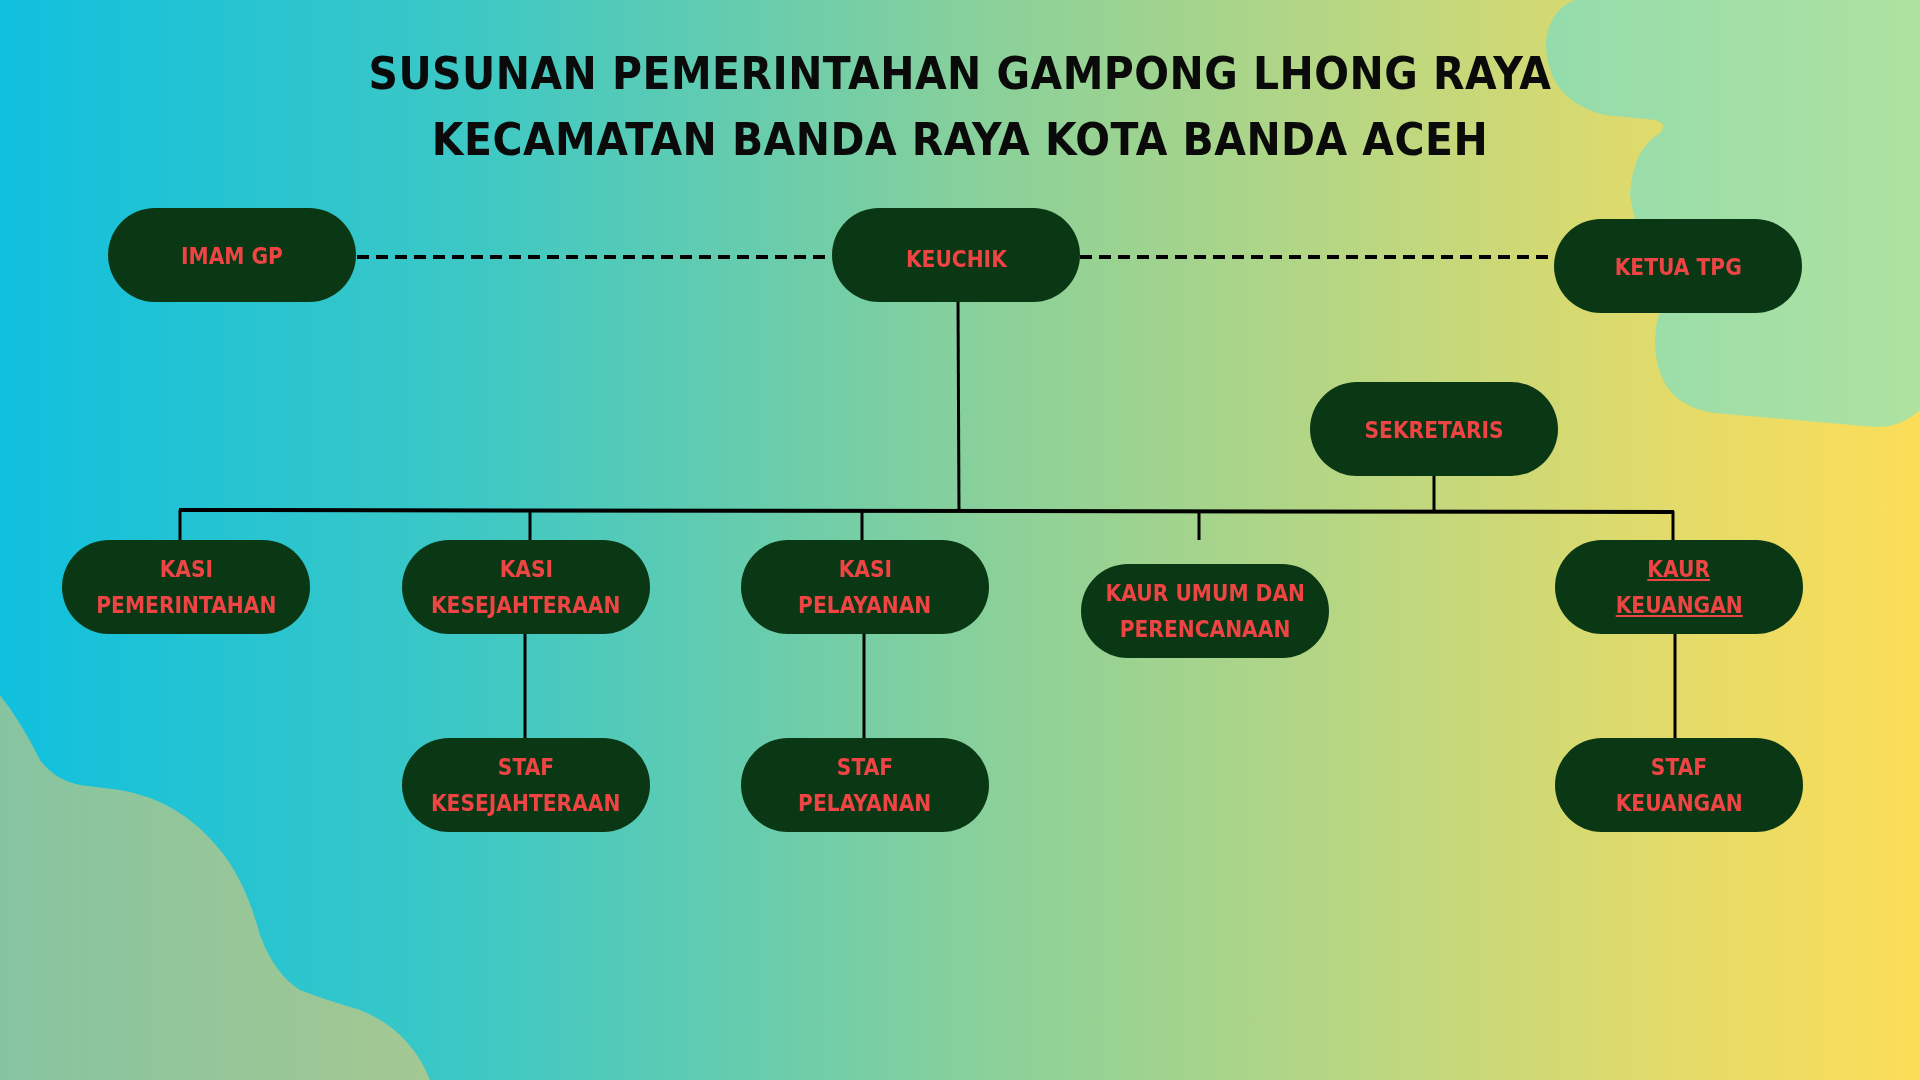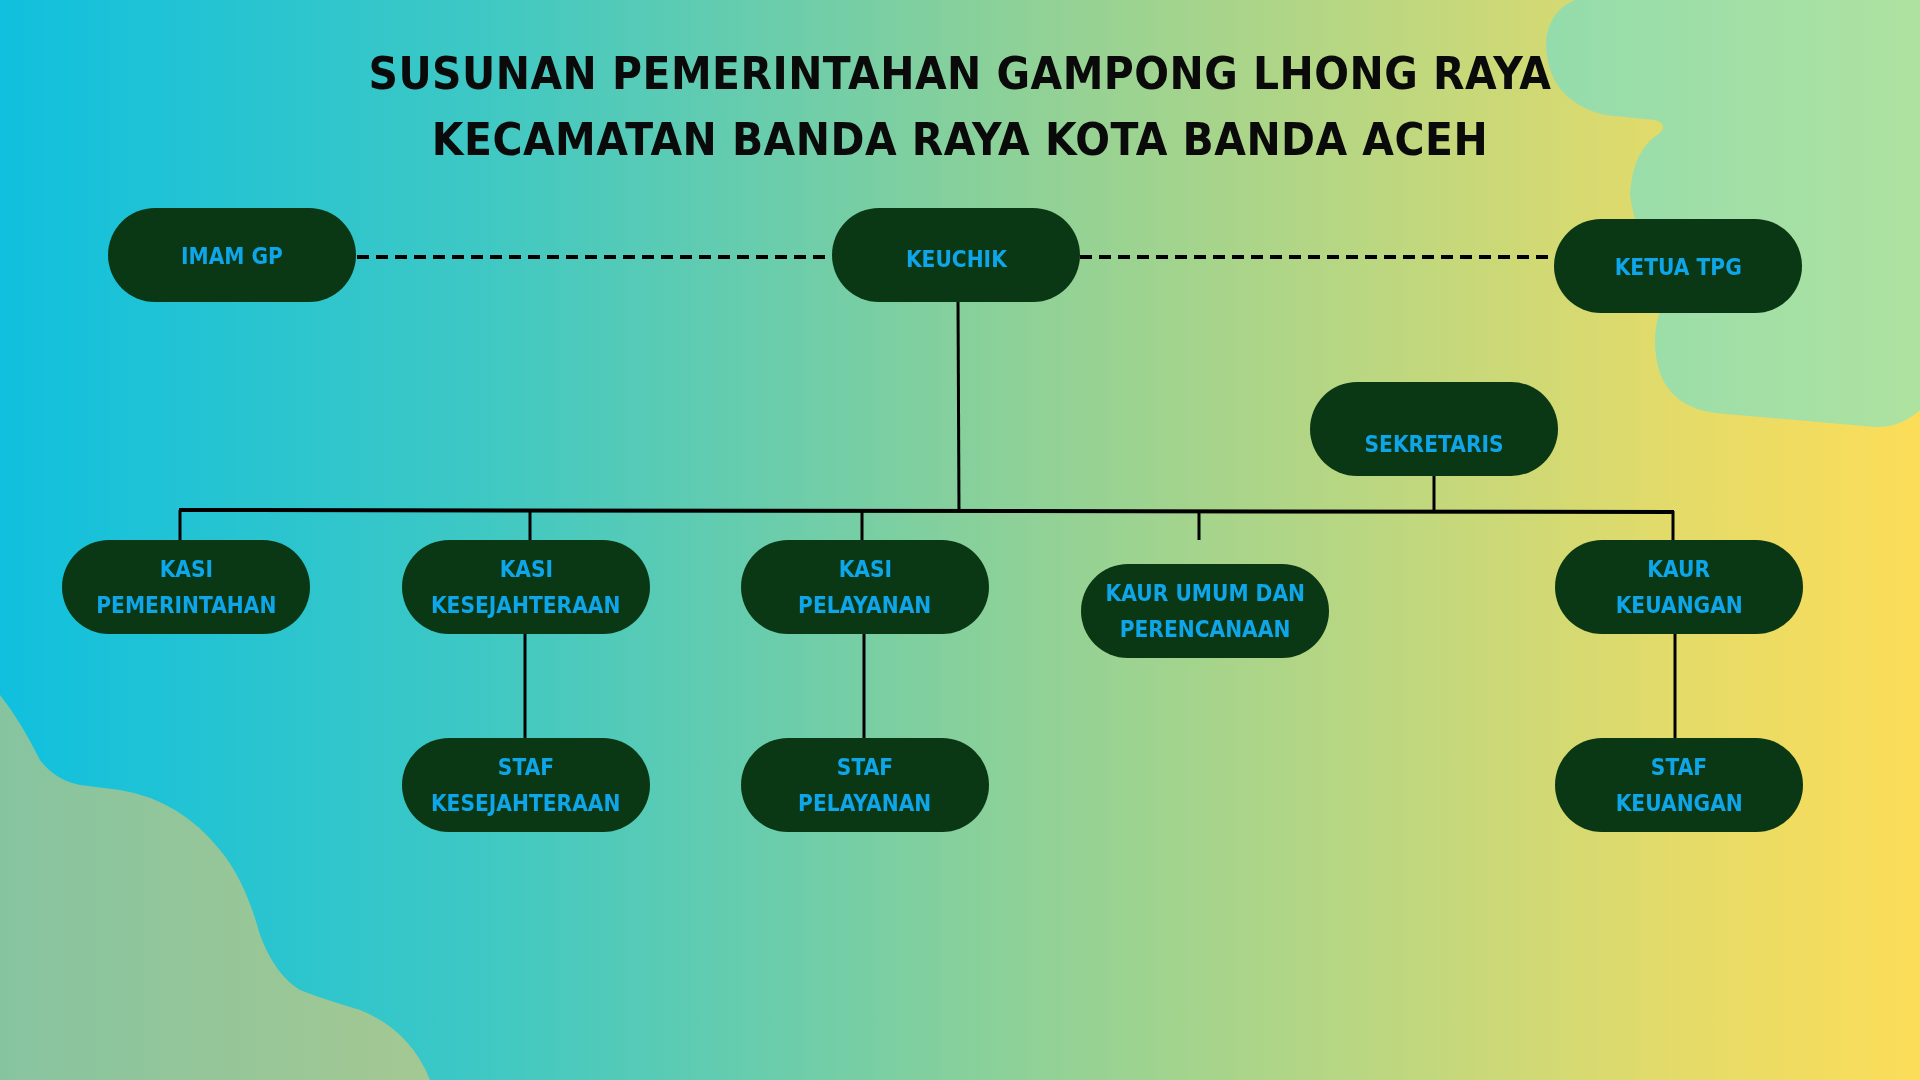--- a/index.html
+++ b/index.html
@@ -17,21 +17,21 @@
       font-family: "DejaVu Sans", sans-serif; font-weight: bold;
       color: #0a0a0a; font-size: 44px; letter-spacing: 0.5px;
       transform: scaleX(0.93);
     }
     .title.l1 { top: 48px; }
     .title.l2 { top: 114px; }
     .pill {
       position: absolute; width: 248px; height: 94px;
       background: #0a3714; border-radius: 47px;
       display: flex; flex-direction: column; align-items: center; justify-content: center;
-      color: #0ea5e9; font-weight: bold; font-size: 23px; line-height: 36px;
+      color: #ef4444; font-weight: bold; font-size: 23px; line-height: 36px;
       text-align: center; box-sizing: border-box; padding: 0 6px;
       font-family: "DejaVu Sans", sans-serif;
     }
     .pill .t { display: block; white-space: nowrap; transform: scaleX(0.88); }
     .pill.single { justify-content: flex-start; padding-top: 30px; }
     svg.lines { position: absolute; inset: 0; }
   </style>
 </head>
 <body>
 
@@ -80,41 +80,41 @@
 
 <div class="pill single" style="left:108px;top:208px;">
   <span class="t">IMAM GP</span>
 </div>
 <div class="pill single" style="left:832px;top:208px;padding-top:33px;">
   <span class="t">KEUCHIK</span>
 </div>
 <div class="pill single" style="left:1554px;top:219px;">
   <span class="t">KETUA TPG</span>
 </div>
-<div class="pill single" style="left:1310px;top:382px;justify-content:center;">
+<div class="pill single" style="left:1310px;top:382px;">
   <span class="t">SEKRETARIS</span>
 </div>
 
 <div class="pill" style="left:62px;top:540px;">
   <span class="t">KASI</span>
   <span class="t">PEMERINTAHAN</span>
 </div>
 <div class="pill" style="left:402px;top:540px;">
   <span class="t">KASI</span>
   <span class="t">KESEJAHTERAAN</span>
 </div>
 <div class="pill" style="left:741px;top:540px;">
   <span class="t">KASI</span>
   <span class="t">PELAYANAN</span>
 </div>
 <div class="pill" style="left:1081px;top:564px;">
   <span class="t">KAUR UMUM DAN</span>
   <span class="t">PERENCANAAN</span>
 </div>
-<div class="pill" style="left:1555px;top:540px;">
+<div class="pill" style="left:1555px;top:540px;text-decoration:underline;">
   <span class="t">KAUR</span>
   <span class="t">KEUANGAN</span>
 </div>
 
 <div class="pill" style="left:402px;top:738px;">
   <span class="t">STAF</span>
   <span class="t">KESEJAHTERAAN</span>
 </div>
 <div class="pill" style="left:741px;top:738px;">
   <span class="t">STAF</span>

